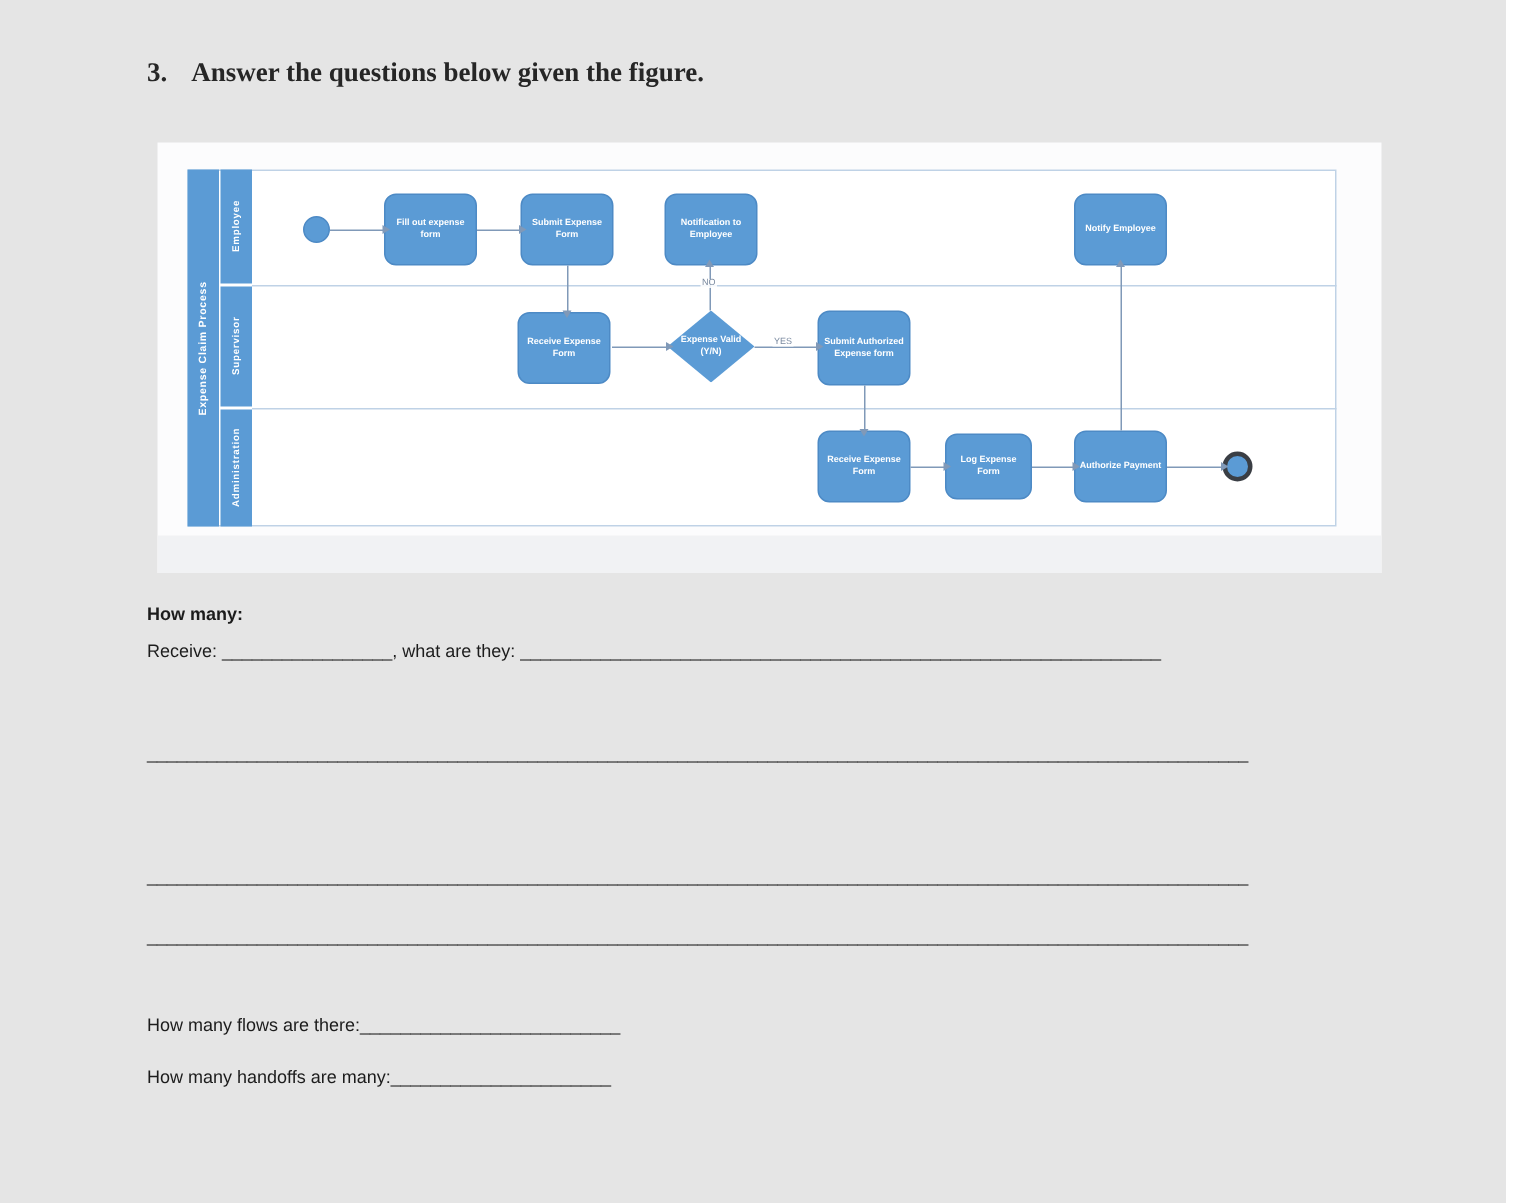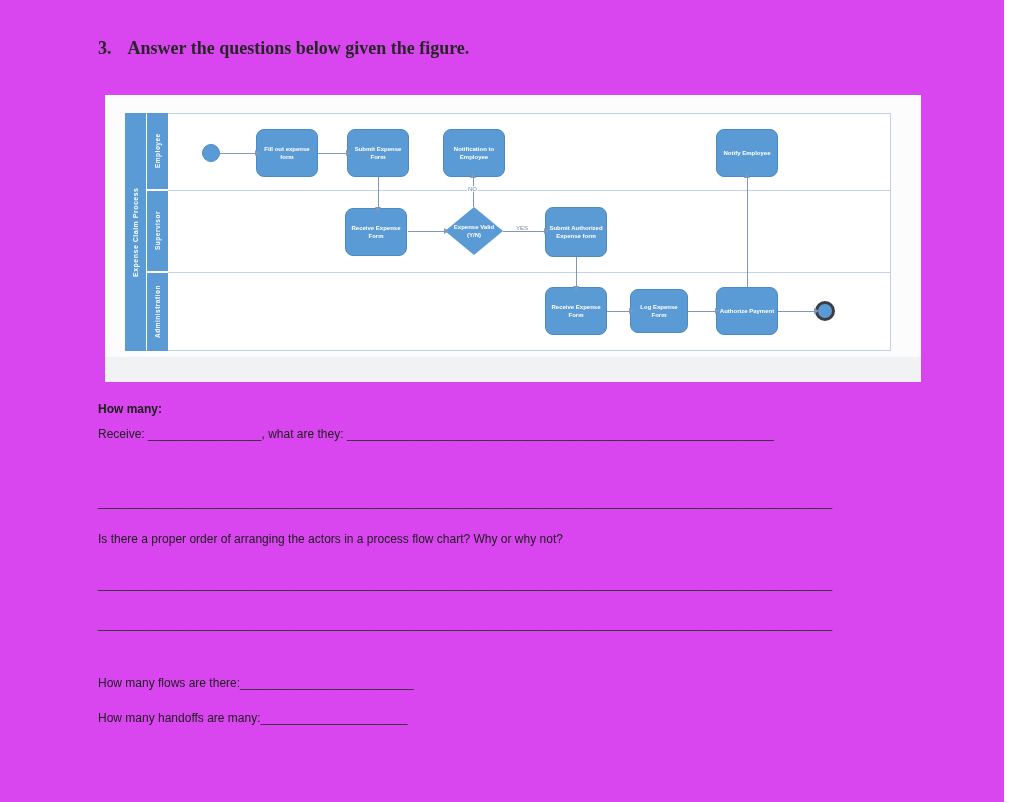--- a/index.html
+++ b/index.html
@@ -1,16 +1,16 @@
 <!DOCTYPE html>
 <html style="--shape-fill: #5b9bd5; --shape-border: #4d8ac5; --lane-line: #bfd2e6; --connector: #8099b8; --end-ring: #3a3e44;"><head>
 <meta charset="utf-8">
 <style>
   html,body{margin:0;padding:0;}
-  .page{position:relative;width:1004px;height:802px;background:#d946ef;overflow:hidden;
+  .page{position:relative;width:1004px;height:802px;background:#e5e5e5;overflow:hidden;
         font-family:"Liberation Sans",sans-serif;color:#222;}
   
   .title-row{position:absolute;left:98px;top:38px;font-family:"Liberation Serif",serif;
              font-size:18px;font-weight:600;color:#262626;white-space:nowrap;}
   .title-row .num{margin-right:16px;}
   
   .figure{position:absolute;left:105px;top:95px;width:816px;height:287px;background:#fcfcfd;}
   .figure-bottom{position:absolute;left:0;top:262px;width:816px;height:25px;background:#f1f2f4;}
   .pool{position:absolute;left:20px;top:18px;width:766px;height:238px;background:#ffffff;
         border:1px solid var(--lane-line,#bfd2e6);box-sizing:border-box;}
@@ -122,21 +122,20 @@
   <div class="q bold" style="top:402px;">How many:</div>
 
   <div class="q" style="top:427px;">
     <span>Receive:</span>
     <span class="blank">_________________</span><span>, what are they:</span>
     <span class="blank">________________________________________________________________</span>
   </div>
 
   <div class="q blank" style="top:495px;">______________________________________________________________________________________________________________</div>
 
-  <div class="q" style="top:532px;">Is there a proper order of arranging the actors in a process flow chart? Why or why not?</div>
 
   <div class="q blank" style="top:577px;">______________________________________________________________________________________________________________</div>
   <div class="q blank" style="top:617px;">______________________________________________________________________________________________________________</div>
 
   <div class="q" style="top:676px;">
     <span>How many flows are there:</span><span class="blank">__________________________</span>
   </div>
 
   <div class="q" style="top:711px;">
     <span>How many handoffs are many:</span><span class="blank">______________________</span>

